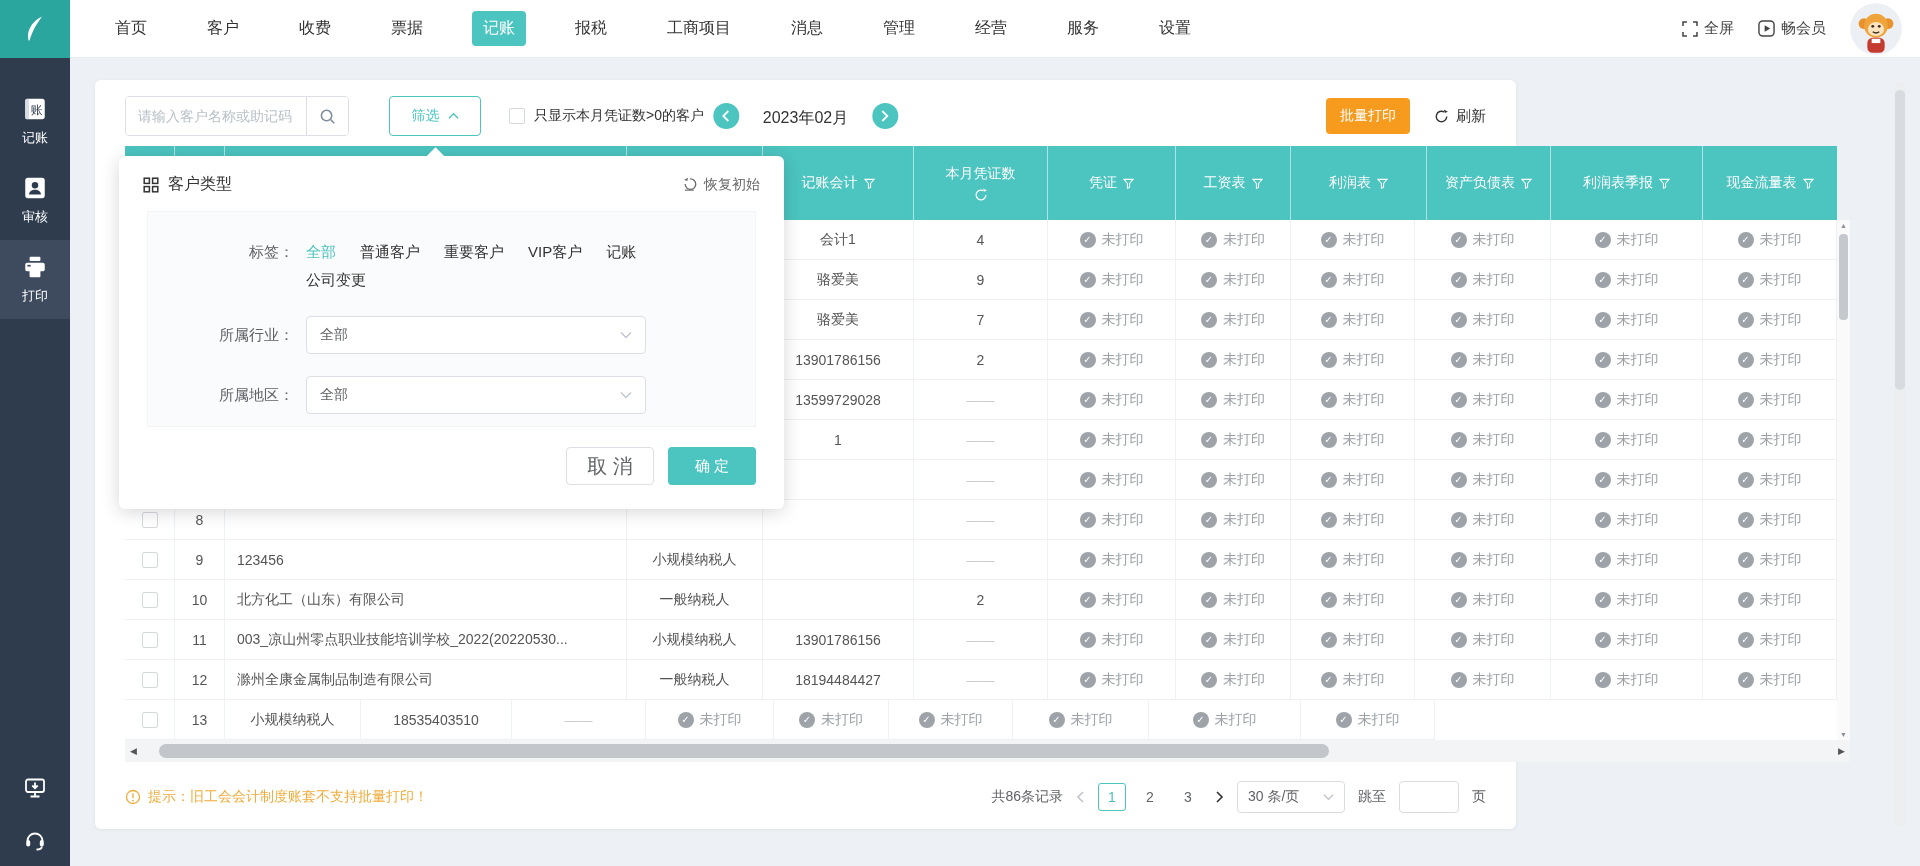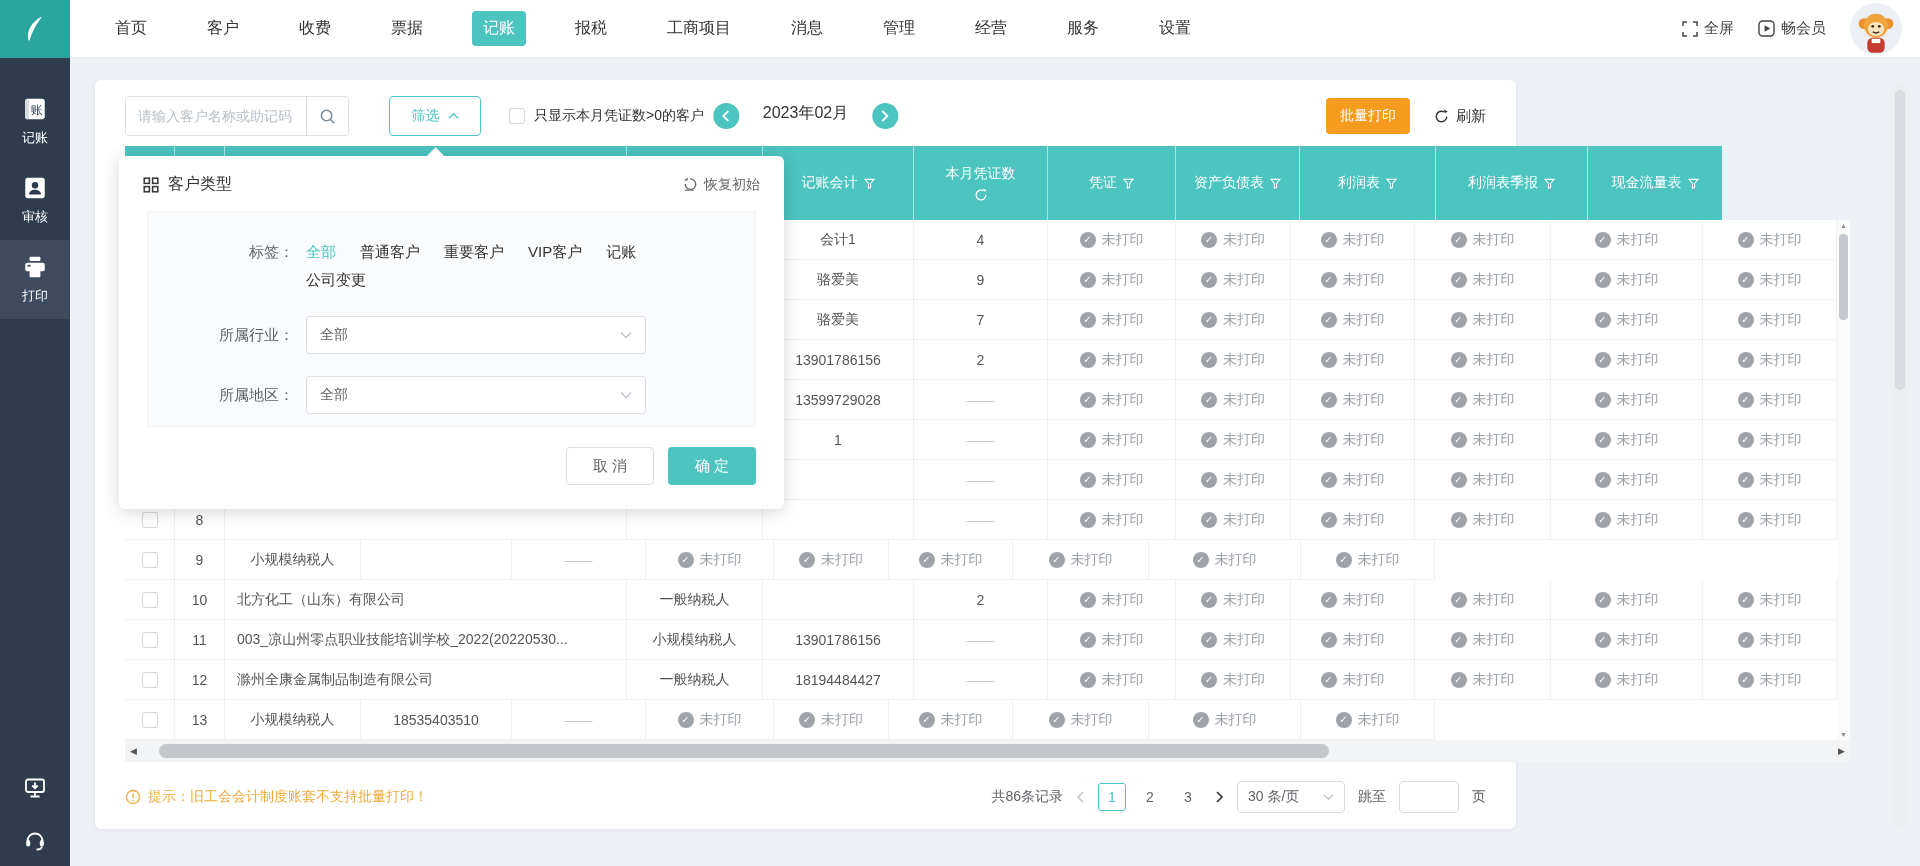--- a/index.html
+++ b/index.html
@@ -39,21 +39,21 @@
 
   
   .toolbar{position:relative;height:40px;margin:16px 30px 10px;display:flex;align-items:center}
   .search-box{display:flex;width:224px;height:40px;border:1px solid #dcdfe6;border-radius:4px;overflow:hidden;background:#fff}
   .search-box input{flex:1;border:0;outline:0;padding:0 12px;font-size:14px;color:#333;min-width:0}
   .search-box input::placeholder{color:#b8c0c8}
   .search-btn{width:42px;border-left:1px solid #dcdfe6;display:flex;align-items:center;justify-content:center;cursor:pointer;background:#fff}
   .filter-btn{margin-left:40px;width:92px;height:40px;border:1px solid var(--brand);color:var(--brand);border-radius:4px;background:#fff;display:flex;align-items:center;justify-content:center;gap:8px;font-size:14px;cursor:pointer}
   .only-check{margin-left:28px;display:flex;align-items:center;gap:9px;font-size:14px;color:#333}
   .cbox{width:16px;height:16px;border:1px solid #d4d9de;border-radius:2px;background:#fff;cursor:pointer;flex:none}
-  .date-nav{position:absolute;left:50%;transform:translateX(-50%);display:flex;align-items:flex-start;gap:24px}
+  .date-nav{position:absolute;left:50%;transform:translateX(-50%);display:flex;align-items:flex-end;gap:24px}
   .circ{width:26px;height:26px;border-radius:50%;background:var(--brand);display:flex;align-items:center;justify-content:center;cursor:pointer}
   .month{font-size:16px;color:#333}
   .tb-right{margin-left:auto;display:flex;align-items:center;gap:24px}
   .batch-btn{width:84px;height:36px;background:var(--orange);color:#fff;border:none;border-radius:4px;font-size:14px;cursor:pointer}
   .refresh-btn{display:flex;align-items:center;gap:7px;font-size:15px;color:#333;cursor:pointer}
 
   
   .table-wrap{position:relative;margin:0 30px;width:1725px}
   .thead{display:flex;height:74px}
   .th{background:var(--brand);color:#fff;font-size:14px;display:flex;flex-direction:column;align-items:center;justify-content:center;gap:5px;border-right:1px solid rgba(255,255,255,.55);flex:none;cursor:pointer}
@@ -89,21 +89,21 @@
   .reset-btn{margin-left:auto;display:flex;align-items:center;gap:6px;color:#666;font-size:14px;cursor:pointer}
   .popup-panel{margin:2px 28px 0;background:#fafbfc;border:1px solid #f2f4f6;padding:26px 28px 8px}
   .prow{display:flex;margin-bottom:22px}
   .plabel{width:118px;text-align:right;color:#606266;font-size:15px;flex:none;line-height:28px}
   .tags{width:340px;margin-left:12px;line-height:28px;font-size:15px;word-break:break-all}
   .tag{color:#333;margin-right:24px;cursor:pointer}
   .tag:last-child{margin-right:0}
   .tag.active{color:var(--brand)}
   .pselect{margin-left:12px;width:340px;height:38px;border:1px solid #dcdfe6;border-radius:4px;background:#fff;display:flex;align-items:center;justify-content:space-between;padding:0 13px;font-size:14px;color:#606266;cursor:pointer}
   .popup-actions{display:flex;justify-content:flex-end;gap:14px;margin:20px 28px 0}
-  .btn-cancel{width:88px;height:38px;background:#fff;border:1px solid #dcdfe6;border-radius:4px;color:#606266;font-size:15px;cursor:pointer}
+  .btn-cancel{width:88px;height:38px;background:#fff;border:1px solid #dcdfe6;border-radius:4px;color:#606266;font-size:20px;cursor:pointer}
   .btn-ok{width:88px;height:38px;background:var(--brand);border:none;border-radius:4px;color:#fff;font-size:15px;cursor:pointer}
 </style>
 </head>
 <body>
 
 <header class="topnav">
   <div class="logo">
     <span class="icn">
       <svg width="34" height="34" viewBox="0 0 40 40">
           <path d="M29 5C13 12 9 28 13.5 35c2-10 8.5-22 15.5-30z" fill="#fff"></path>
@@ -305,40 +305,50 @@
           <div class="th" style="width: 128px;">
             <div class="th-line">
               <span>凭证</span>
               <span class="icn">
                 <svg width="11" height="11" viewBox="0 0 12 12" fill="none" stroke="#fff" stroke-width="1.1">
                   <path d="M1 1.5h10L7.2 6v4.2L4.8 11.2V6L1 1.5z"></path>
                 </svg>
               </span>
             </div>
           </div>
+          <div class="th" style="width: 115px;">
+            <div class="th-line">
+              <span>工资表</span>
+              <span class="icn">
+                <svg width="11" height="11" viewBox="0 0 12 12" fill="none" stroke="#fff" stroke-width="1.1">
+                  <path d="M1 1.5h10L7.2 6v4.2L4.8 11.2V6L1 1.5z"></path>
+                </svg>
+              </span>
+            </div>
+          </div>
+          <div class="th" style="width: 136px;">
+            <div class="th-line">
+              <span>利润表</span>
+              <span class="icn">
+                <svg width="11" height="11" viewBox="0 0 12 12" fill="none" stroke="#fff" stroke-width="1.1">
+                  <path d="M1 1.5h10L7.2 6v4.2L4.8 11.2V6L1 1.5z"></path>
+                </svg>
+              </span>
+            </div>
+          </div>
           <div class="th" style="width: 124px;">
             <div class="th-line">
               <span>资产负债表</span>
               <span class="icn">
                 <svg width="11" height="11" viewBox="0 0 12 12" fill="none" stroke="#fff" stroke-width="1.1">
                   <path d="M1 1.5h10L7.2 6v4.2L4.8 11.2V6L1 1.5z"></path>
                 </svg>
               </span>
             </div>
           </div>
-          <div class="th" style="width: 136px;">
-            <div class="th-line">
-              <span>利润表</span>
-              <span class="icn">
-                <svg width="11" height="11" viewBox="0 0 12 12" fill="none" stroke="#fff" stroke-width="1.1">
-                  <path d="M1 1.5h10L7.2 6v4.2L4.8 11.2V6L1 1.5z"></path>
-                </svg>
-              </span>
-            </div>
-          </div>
           <div class="th" style="width: 152px;">
             <div class="th-line">
               <span>利润表季报</span>
               <span class="icn">
                 <svg width="11" height="11" viewBox="0 0 12 12" fill="none" stroke="#fff" stroke-width="1.1">
                   <path d="M1 1.5h10L7.2 6v4.2L4.8 11.2V6L1 1.5z"></path>
                 </svg>
               </span>
             </div>
           </div>
@@ -624,20 +634,21 @@
             <div class="td " style="width:134px">
               <span class="pcircle">✓</span>
               <span class="ptext">未打印</span>
             </div>
           </div>
           <div class="trow">
             <div class="td " style="width:50px">
               <span class="cbox"></span>
             </div>
             <div class="td " style="width:50px">9</div>
+            <div class="td left" style="width:402px">123456</div>
             <div class="td " style="width:136px">小规模纳税人</div>
             <div class="td " style="width:151px"></div>
             <div class="td dash" style="width:134px">——</div>
             <div class="td " style="width:128px">
               <span class="pcircle">✓</span>
               <span class="ptext">未打印</span>
             </div>
             <div class="td " style="width:115px">
               <span class="pcircle">✓</span>
               <span class="ptext">未打印</span>

